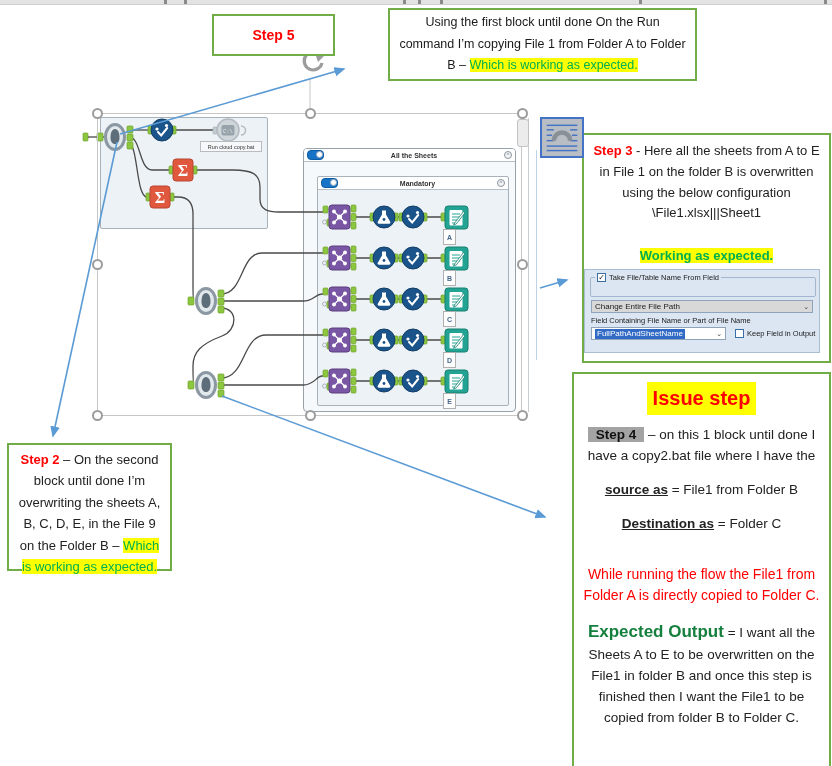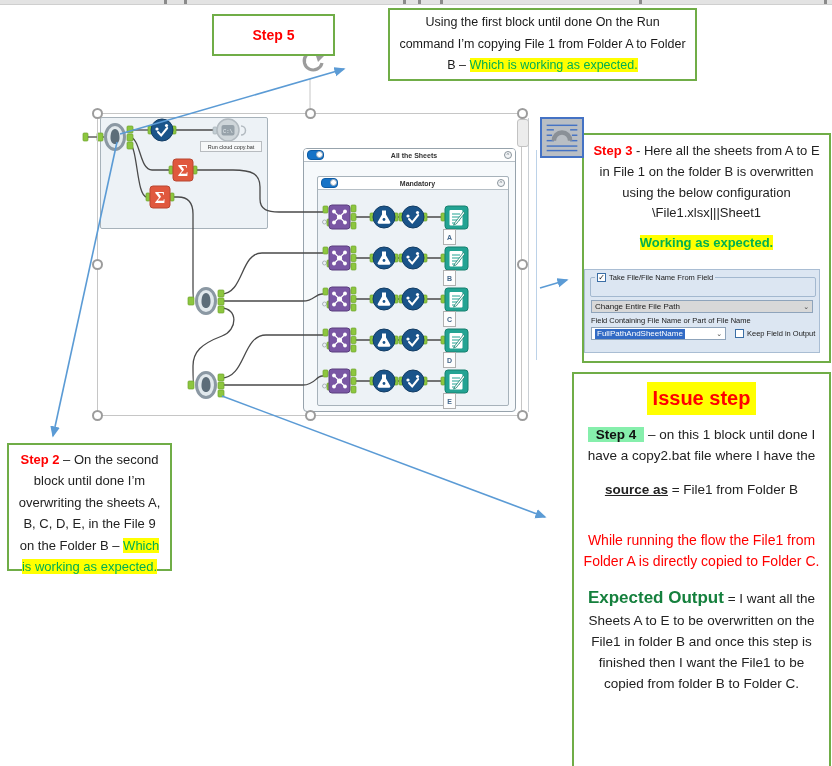--- a/index.html
+++ b/index.html
@@ -17,21 +17,21 @@
   .hl-gy{background:#FFFF00;color:#00B050;}
   .note-text{font-size:12.5px;line-height:1.75;color:#1a1a1a;}
 
   #step1-box{left:212px;top:14px;width:123px;height:42px;display:flex;align-items:center;justify-content:center;font-size:14px;}
   #top-note{left:388px;top:8px;width:309px;height:73px;padding:5px 8px;display:flex;align-items:center;}
   #step2-box{left:7px;top:443px;width:165px;height:128px;padding:4px 6px;font-size:13px;line-height:1.65;}
   #step3-box{left:582px;top:133px;width:249px;height:230px;padding:6px 4px;font-size:13px;line-height:1.6;}
   #issue-box{left:572px;top:372px;width:259px;height:400px;padding:8px 8px;font-size:13.5px;line-height:1.55;}
 
   #issue-title{display:inline-block;font-size:20px;font-weight:bold;color:#FF0000;background:#FFFF00;padding:1px 6px;margin-bottom:10px;}
-  .step4-hl{background:#86efac;color:#111;font-weight:bold;padding:0 8px;}
+  .step4-hl{background:#a3a3a3;color:#111;font-weight:bold;padding:0 8px;}
   .u-b{font-weight:bold;text-decoration:underline;}
   .red-para{color:#FF0000;font-size:14px;margin-top:29px;line-height:1.5;}
   .exp-label{color:#15803d;font-weight:bold;font-size:17px;}
   .mt{margin-top:13px;}
 
   
   #config-panel{left:584px;top:269px;width:236px;height:84px;background:#dce6f2;border:1px solid #a9bdd3;box-sizing:border-box;z-index:8;font-size:8px;color:#1a1a1a;text-align:left;line-height:1;}
   .groupbox{position:absolute;left:5px;top:7px;width:224px;height:18px;border:1px solid #a3b8cf;border-radius:2px;}
   .cbrow{position:absolute;display:flex;align-items:center;gap:3px;background:#dce6f2;padding:0 2px;}
   .cb{width:9px;height:9px;background:#fff;border:1px solid #3b6ea5;box-sizing:border-box;font-size:8px;line-height:7px;text-align:center;color:#222;}
@@ -333,48 +333,49 @@
   <div class="abs gbox" id="top-note">
     <div class="note-text"><span>Using the first block until done On the Run command I’m copying File 1 from Folder A to Folder B – </span><span class="hl-gy">Which is working as expected.</span></div>
   </div>
 
   <div class="abs gbox" id="step2-box">
     <span class="red-b">Step 2</span><span> – On the second block until done I’m overwriting the sheets A, B, C, D, E, in the File 9 on the Folder B – </span><span class="hl-gy">Which is working as expected.</span>
   </div>
 
   <div class="abs gbox" id="step3-box">
     <div><span class="red-b">Step 3</span><span> - Here all the sheets from A to E in File 1 on the folder B is overwritten using the below configuration \File1.xlsx|||Sheet1</span></div>
-    <div style="margin-top:9px"><span class="hl-gy" style="font-weight:bold">Working as expected.</span></div>
+    <div style="margin-top:22px"><span class="hl-gy" style="font-weight:bold">Working as expected.</span></div>
   </div>
 
   <div class="abs" id="config-panel">
     <div class="groupbox"></div>
     <div class="cbrow" style="left:10px;top:3px">
       <div class="cb">✓</div>
-      <span style="font-size:7.5px">Take File/File Name From Field</span>
+      <span style="font-size:7.5px">Take File/Table Name From Field</span>
     </div>
     <div class="dd" style="left:6px;top:30px;width:222px">
       <span>Change Entire File Path</span>
       <span class="chev">⌄</span>
     </div>
     <div class="lbl-sm" style="left:6px;top:47px">Field Containing File Name or Part of File Name</div>
     <div class="dd combo-sel" style="left:6px;top:57px;width:135px;background:#fff">
       <span class="selval">FullPathAndSheetName</span>
       <span class="chev">⌄</span>
     </div>
     <div class="cbrow" style="left:148px;top:59px;background:transparent">
       <div class="cb"></div>
       <span style="font-size:7.5px">Keep Field in Output</span>
     </div>
   </div>
 
   <div class="abs gbox" id="issue-box">
     <div id="issue-title">Issue step</div>
     <div><span class="step4-hl">Step 4</span><span> – on this 1 block until done I have a copy2.bat file where I have the</span></div>
     <div class="mt"><span class="u-b">source as</span><span> = File1 from Folder B</span></div>
+    <div class="mt"><span class="u-b">Destination as</span><span> = Folder C</span></div>
     <div class="red-para">While running the flow the File1 from Folder A is directly copied to Folder C.</div>
     <div class="mt"><span class="exp-label">Expected Output</span><span> = I want all the Sheets A to E to be overwritten on the File1 in folder B and once this step is finished then I want the File1 to be copied from folder B to Folder C.</span></div>
   </div>
 
   <svg class="abs" id="layout-icon" width="44" height="41" viewBox="0 0 44 41">
     <g stroke="#4472C4" stroke-width="1.6">
       <line x1="5" y1="7" x2="39" y2="7"></line>
       <line x1="5" y1="12" x2="13" y2="12"></line>
         <line x1="31" y1="12" x2="39" y2="12"></line>
       <line x1="5" y1="18" x2="11" y2="18"></line>

